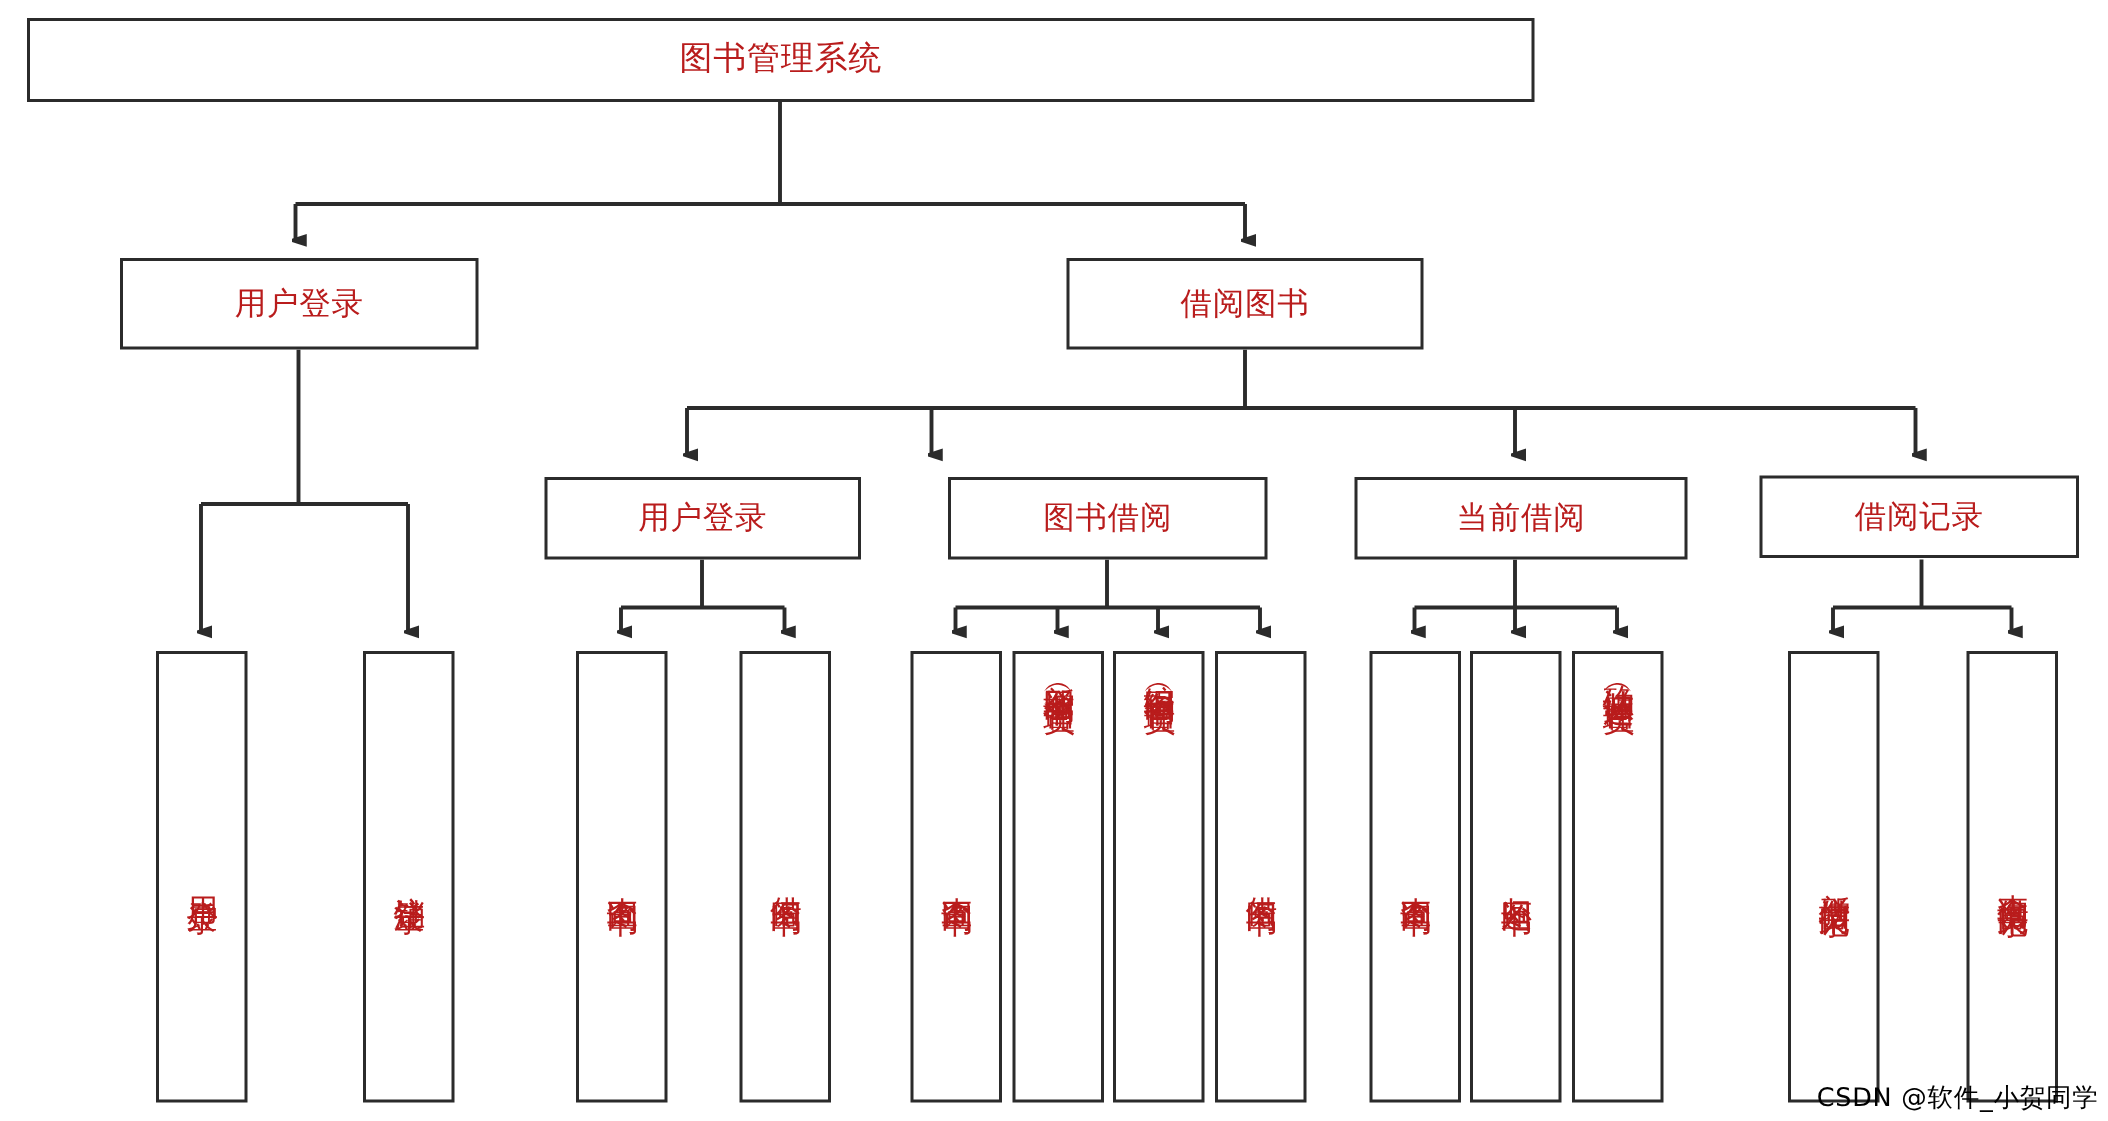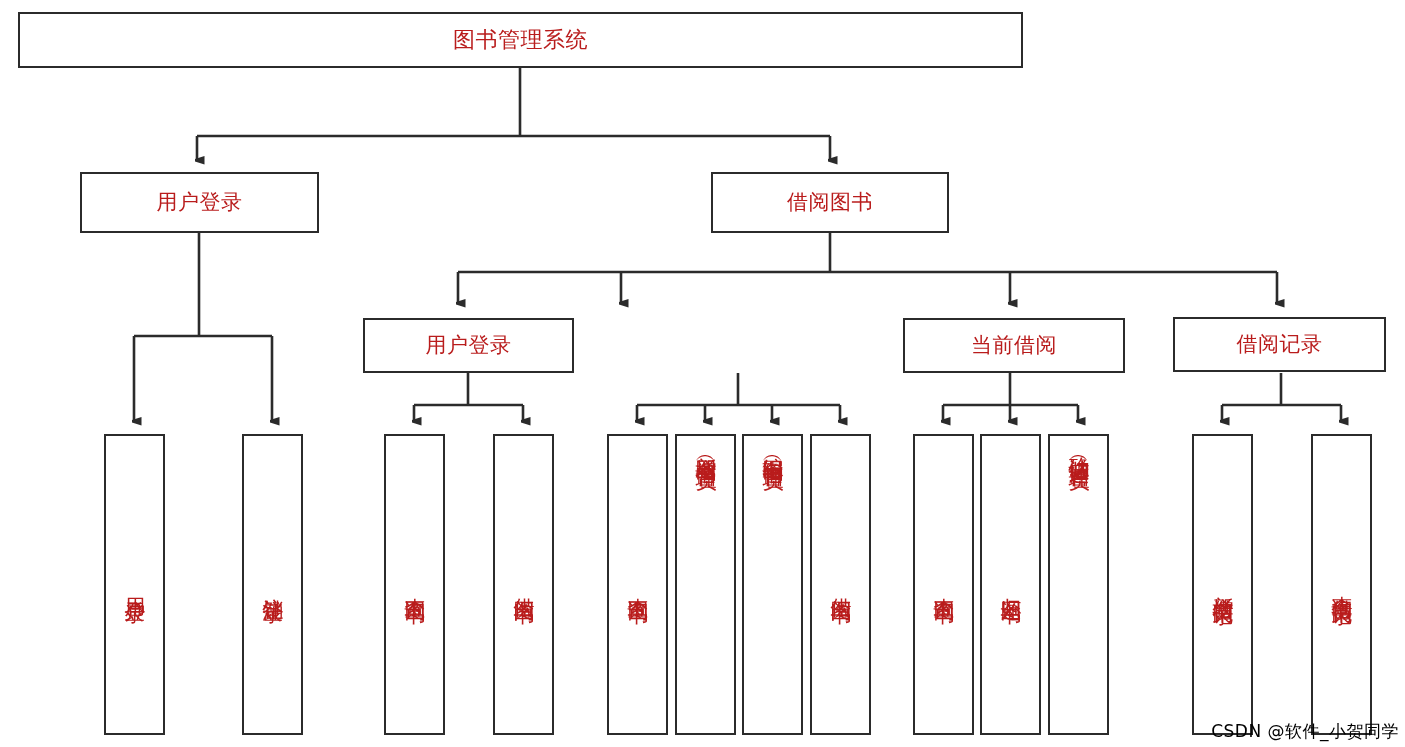--- a/index.html
+++ b/index.html
@@ -129,20 +129,23 @@
   <div class="node node-h" style="left:80px; top:172px; width:239px; height:61px;">
     <span>用户登录</span>
   </div>
   <div class="node node-h" style="left:711px; top:172px; width:238px; height:61px;">
     <span>借阅图书</span>
   </div>
 
   <div class="node node-h" style="left:363px; top:318px; width:211px; height:55px;">
     <span>用户登录</span>
   </div>
+  <div class="node node-h" style="left:632px; top:318px; width:213px; height:55px;">
+    <span>图书借阅</span>
+  </div>
   <div class="node node-h" style="left:903px; top:318px; width:222px; height:55px;">
     <span>当前借阅</span>
   </div>
   <div class="node node-h" style="left:1173px; top:317px; width:213px; height:55px;">
     <span>借阅记录</span>
   </div>
 
   <div class="node node-v centered" style="left:104px; top:434px; width:61px; height:301px;">
     <span>用户登录</span>
   </div>

